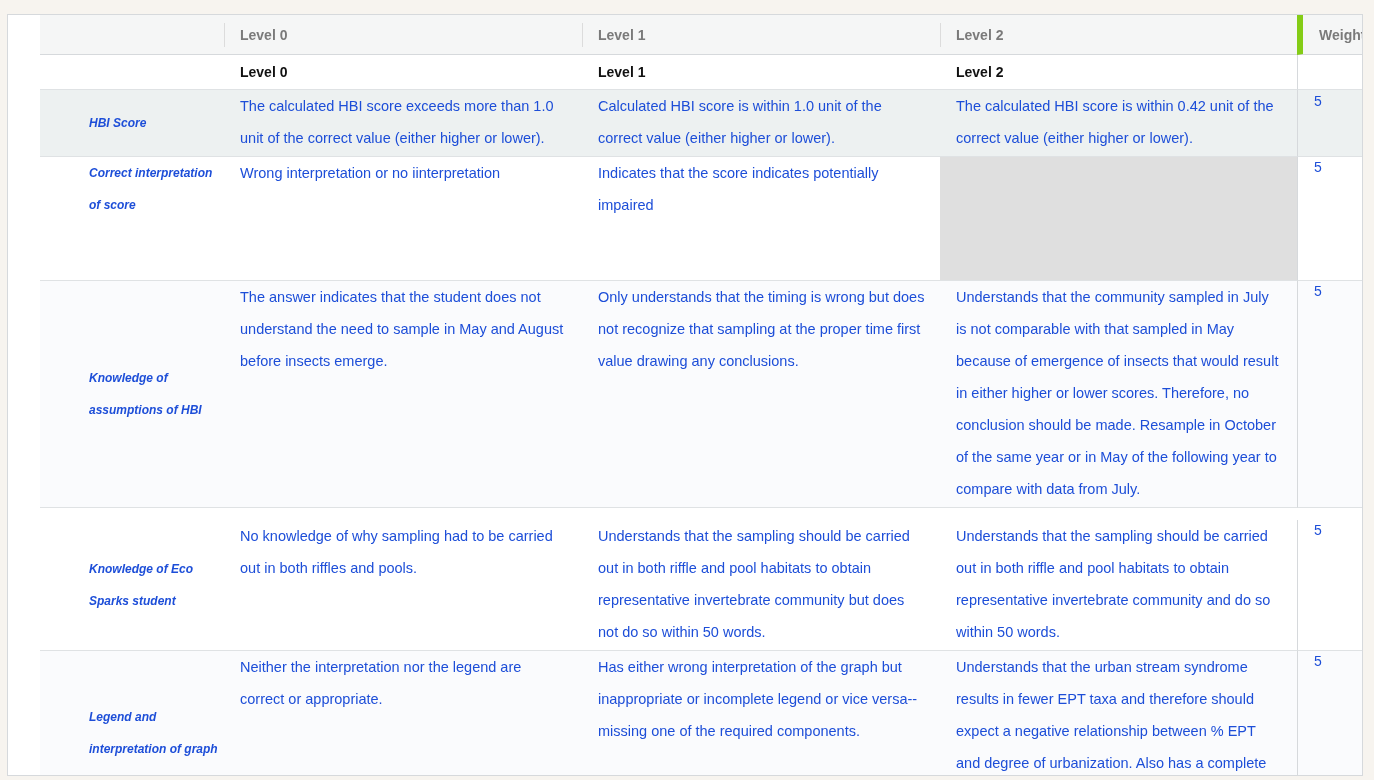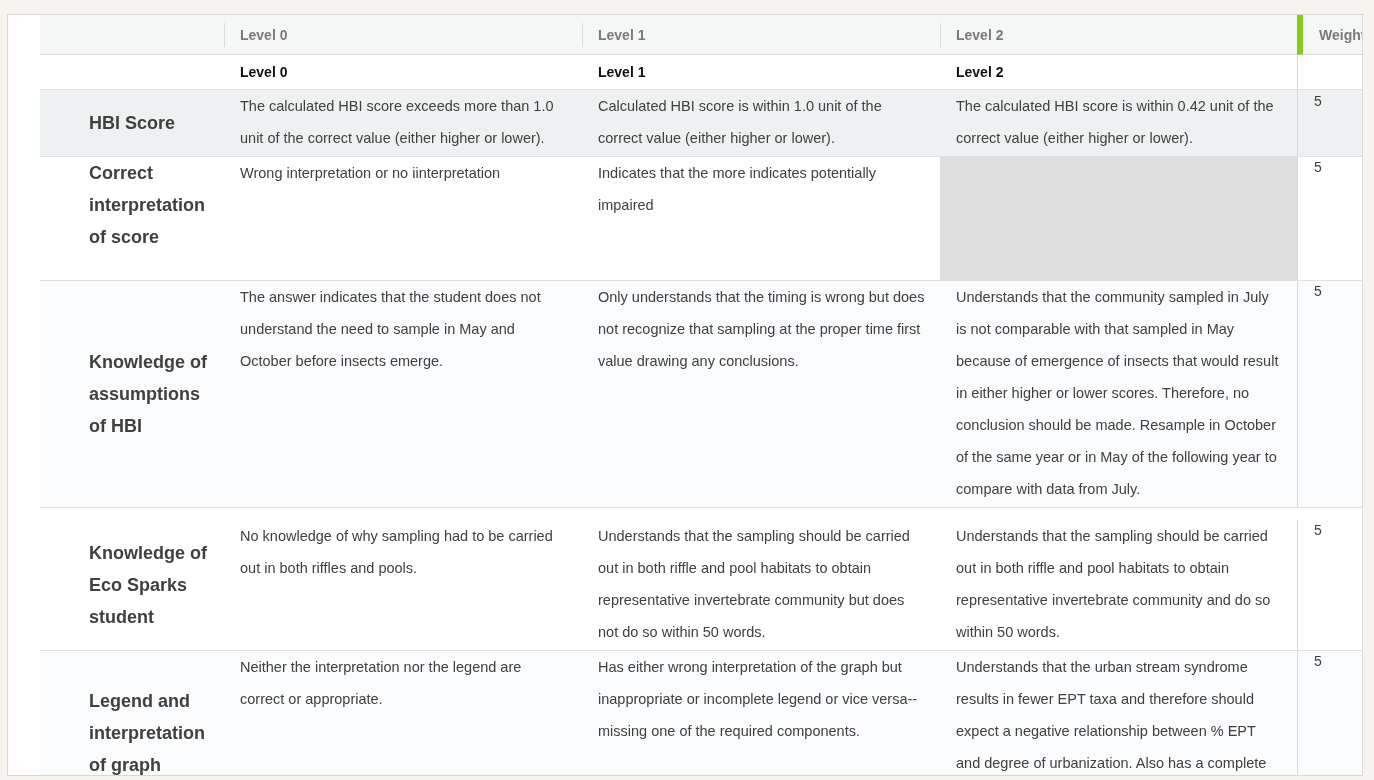--- a/index.html
+++ b/index.html
@@ -25,21 +25,21 @@
     }
     .grid {
       display: grid;
       grid-template-columns: 184px 358px 358px 357px 99px;
       width: 100%;
     }
     .row { display: contents; }
     .cell {
       box-sizing: border-box;
       font-size: 14.5px;
-      color: #404040;
+      color: #1d4ed8;
       line-height: 32px;
       padding: 0 14px 0 16px;
     }
     
     .hdr .cell {
       background: #f5f6f6;
       height: 40px;
       line-height: 40px;
       color: #7a7a7a;
       font-weight: bold;
@@ -70,25 +70,26 @@
     }
     .lvl .cell.weight { border-left: 1px solid #d6d9dc; }
     
     .body .cell {
       border-bottom: 1px solid #dfe2e4;
       padding-top: 0;
       padding-bottom: 0;
     }
     .body .cell.crit {
       font-weight: bold;
-      font-size: 18px;
+      font-size: 12px;
       padding-left: 49px;
       padding-right: 6px;
       display: flex;
       align-items: center;
+      font-style: italic;
     }
     .body .cell.crit.top { align-items: flex-start; }
     .body .cell.weight {
       border-left: 1px solid #d6d9dc;
       line-height: 1;
       padding-top: 2px;
       font-size: 14px;
     }
     .r-hbi .cell { background: #edf1f1; height: 67px; }
     .r-hbi .cell.weight { padding-top: 4px; }
@@ -130,30 +131,30 @@
       <div class="cell">Calculated HBI score is within 1.0 unit of the correct value (either higher or lower).</div>
       <div class="cell">The calculated HBI score is within 0.42 unit of the correct value (either higher or lower).</div>
       <div class="cell weight">5</div>
     </div>
 
     <div class="row body r-corr">
       <div class="cell crit top">
           <span class="crit-text">Correct interpretation of score</span>
         </div>
       <div class="cell">Wrong interpretation or no iinterpretation</div>
-      <div class="cell">Indicates that the more indicates potentially impaired</div>
+      <div class="cell">Indicates that the score indicates potentially impaired</div>
       <div class="cell empty"></div>
       <div class="cell weight">5</div>
     </div>
 
     <div class="row body r-know">
       <div class="cell crit">
           <span class="crit-text">Knowledge of assumptions of HBI</span>
         </div>
-      <div class="cell">The answer indicates that the student does not understand the need to sample in May and October before insects emerge.</div>
+      <div class="cell">The answer indicates that the student does not understand the need to sample in May and August before insects emerge.</div>
       <div class="cell">Only understands that the timing is wrong but does not recognize that sampling at the proper time first value drawing any conclusions.</div>
       <div class="cell">Understands that the community sampled in July is not comparable with that sampled in May because of emergence of insects that would result in either higher or lower scores. Therefore, no conclusion should be made. Resample in October of the same year or in May of the following year to compare with data from July.</div>
       <div class="cell weight">5</div>
     </div>
 
     <div class="row body r-eco">
       <div class="cell crit">
           <span class="crit-text">Knowledge of Eco Sparks student</span>
         </div>
       <div class="cell">No knowledge of why sampling had to be carried out in both riffles and pools.</div>

